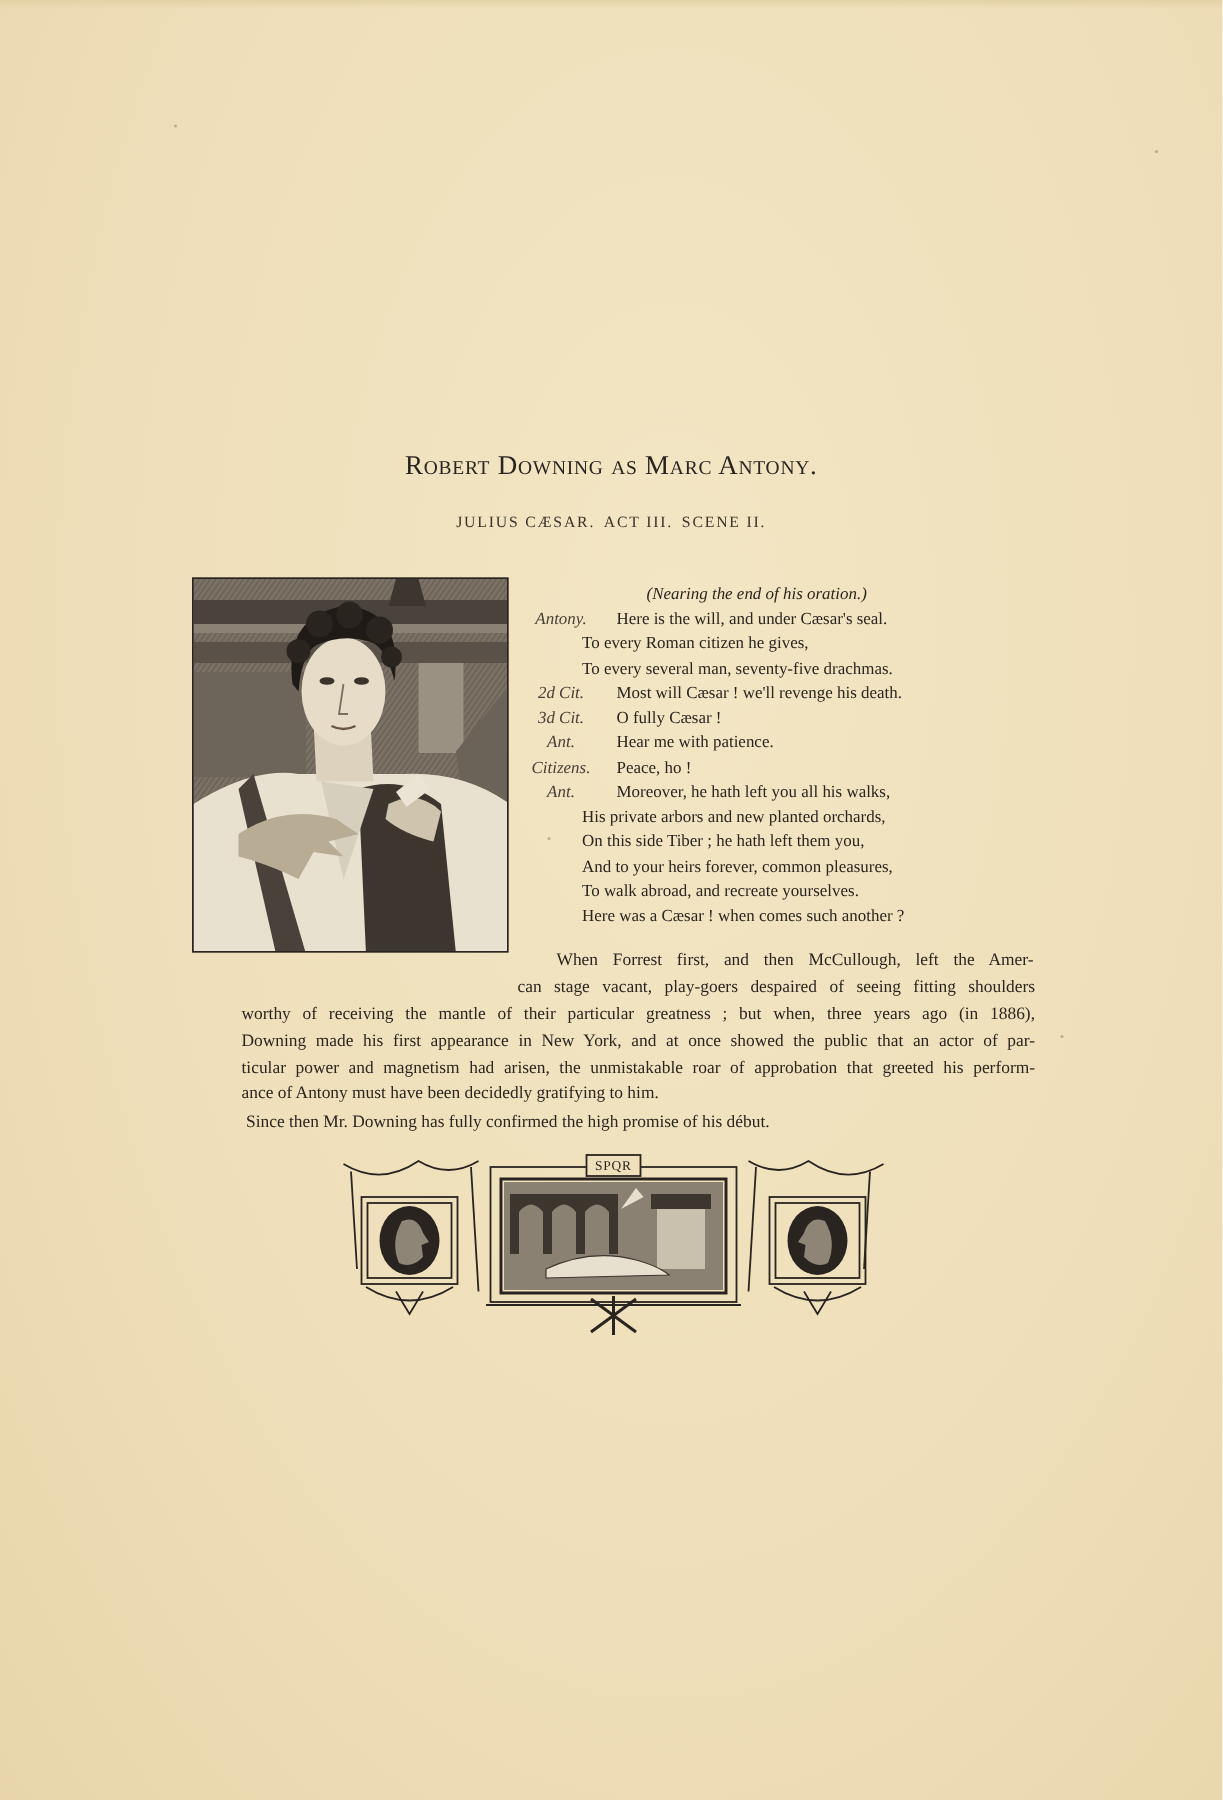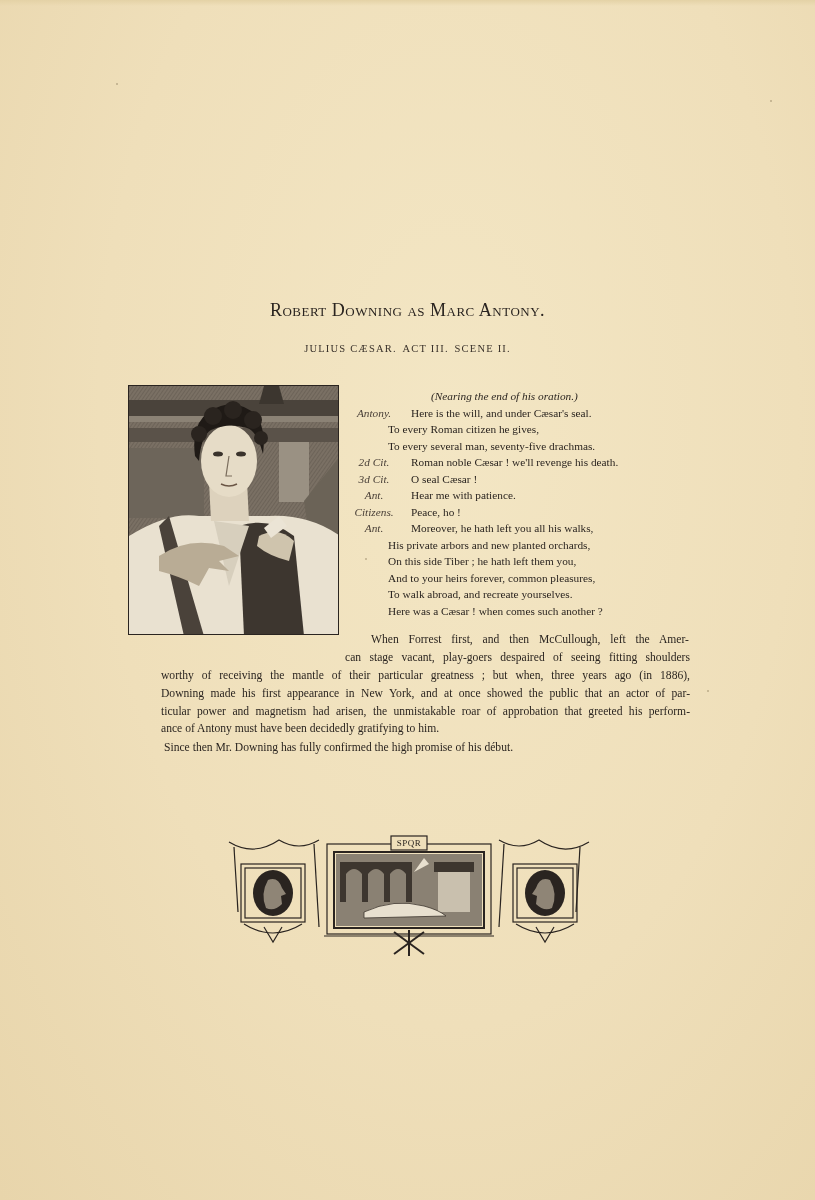--- a/index.html
+++ b/index.html
@@ -49,21 +49,21 @@
   .prose-block {
     position:absolute; top:667px; left:161px; width:529px;
     font-size:11.6px; line-height:17.8px; text-align:justify;
   }
   .prose-block .l { text-align:justify; text-align-last:justify; display:block; }
   .prose-block .last { text-align:left; text-align-last:left; display:block; }
   .closing {
     position:absolute; top:739px; left:161px; width:529px;
     font-size:11.6px; line-height:17.8px; text-indent:3px;
   }
-  .vignette { position:absolute; left:224px; top:832px; width:370px; height:125px; }
+  .vignette { position:absolute; left:224px; top:766px; width:370px; height:125px; }
   .speck { position:absolute; width:2px; height:2px; background:#8a7a5a; border-radius:1px; opacity:.5; }
 </style>
 </head>
 <body>
 
 <div class="page-edge-top"></div>
 
 <h1 class="title">Robert Downing as Marc Antony.</h1>
 
 <div class="subtitle">
@@ -124,25 +124,25 @@
   <div class="vline">
     <span class="speaker empty"></span>
     <span class="vtext">To every Roman citizen he gives,</span>
   </div>
   <div class="vline">
     <span class="speaker empty"></span>
     <span class="vtext">To every several man, seventy-five drachmas.</span>
   </div>
   <div class="vline">
     <span class="speaker">2d Cit.</span>
-    <span class="vtext">Roman noble Cæsar ! we'll revenge his death.</span>
+    <span class="vtext">Most will Cæsar ! we'll revenge his death.</span>
   </div>
   <div class="vline">
     <span class="speaker">3d Cit.</span>
-    <span class="vtext">O seal Cæsar !</span>
+    <span class="vtext">O fully Cæsar !</span>
   </div>
   <div class="vline">
     <span class="speaker">Ant.</span>
     <span class="vtext">Hear me with patience.</span>
   </div>
   <div class="vline">
     <span class="speaker">Citizens.</span>
     <span class="vtext">Peace, ho !</span>
   </div>
   <div class="vline">

